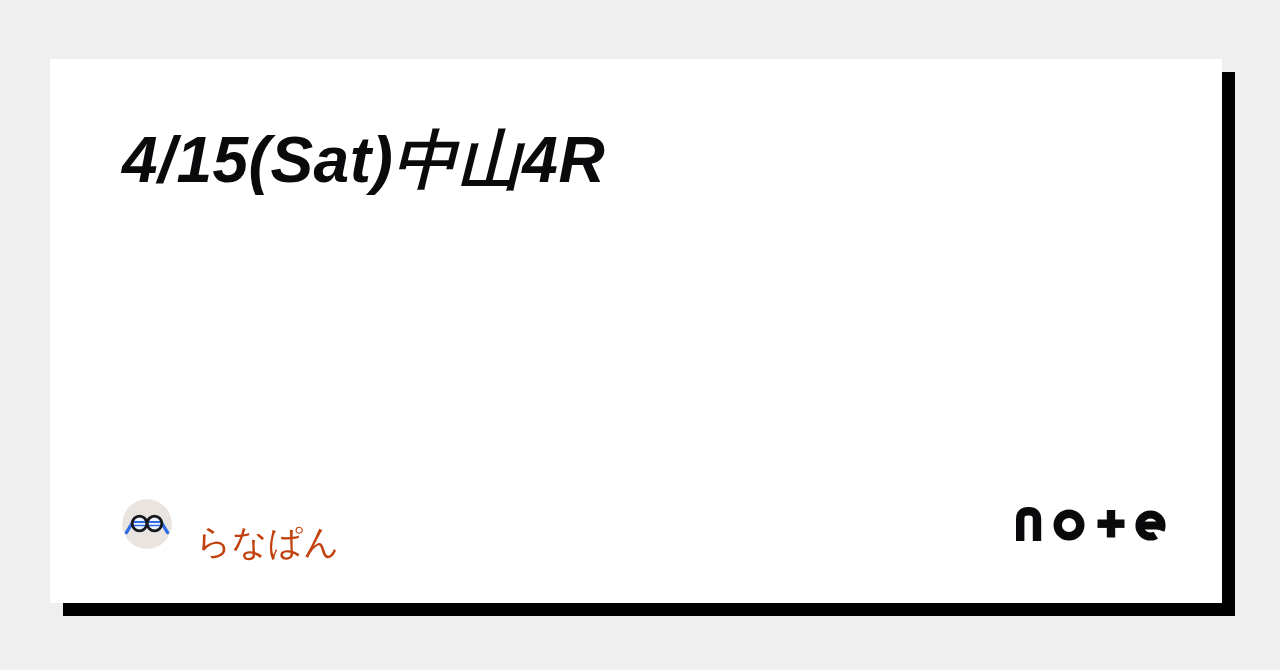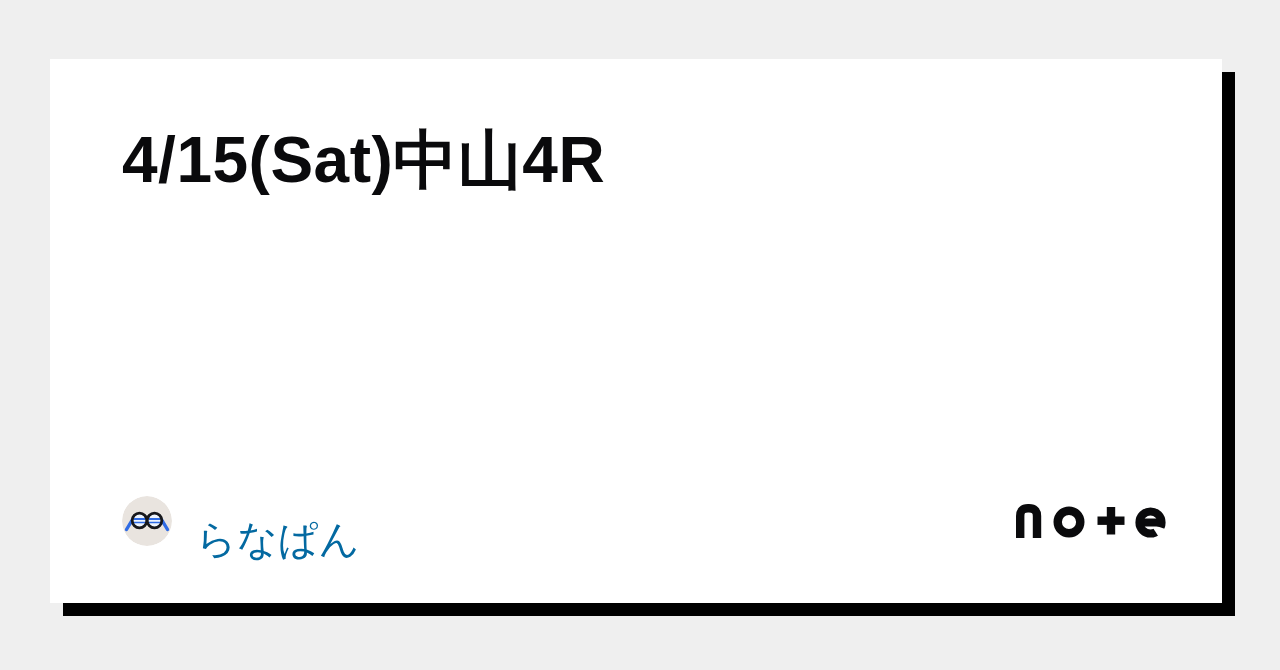--- a/index.html
+++ b/index.html
@@ -30,42 +30,43 @@
     flex-direction: column;
     justify-content: space-between;
   }
   .title {
     margin: 0;
     font-size: 64px;
     line-height: 1.3;
     font-weight: bold;
     color: #0a0a0c;
     letter-spacing: 0.5px;
+    font-style: italic;
   }
   .footer {
     display: flex;
     align-items: center;
     justify-content: space-between;
   }
   .author {
     display: flex;
     align-items: center;
     gap: 24px;
   }
   .avatar {
     width: 50px;
     height: 50px;
     border-radius: 50%;
     overflow: hidden;
     display: inline-block;
     flex: 0 0 auto;
   }
   .author-name {
-    font-size: 40px;
-    color: #0369a1;
+    font-size: 35px;
+    color: #c2410c;
     line-height: 1;
     white-space: nowrap;
     margin-top: 36px;
   }
   .brand {
     display: flex;
     align-items: center;
   }
 </style>
 </head>

